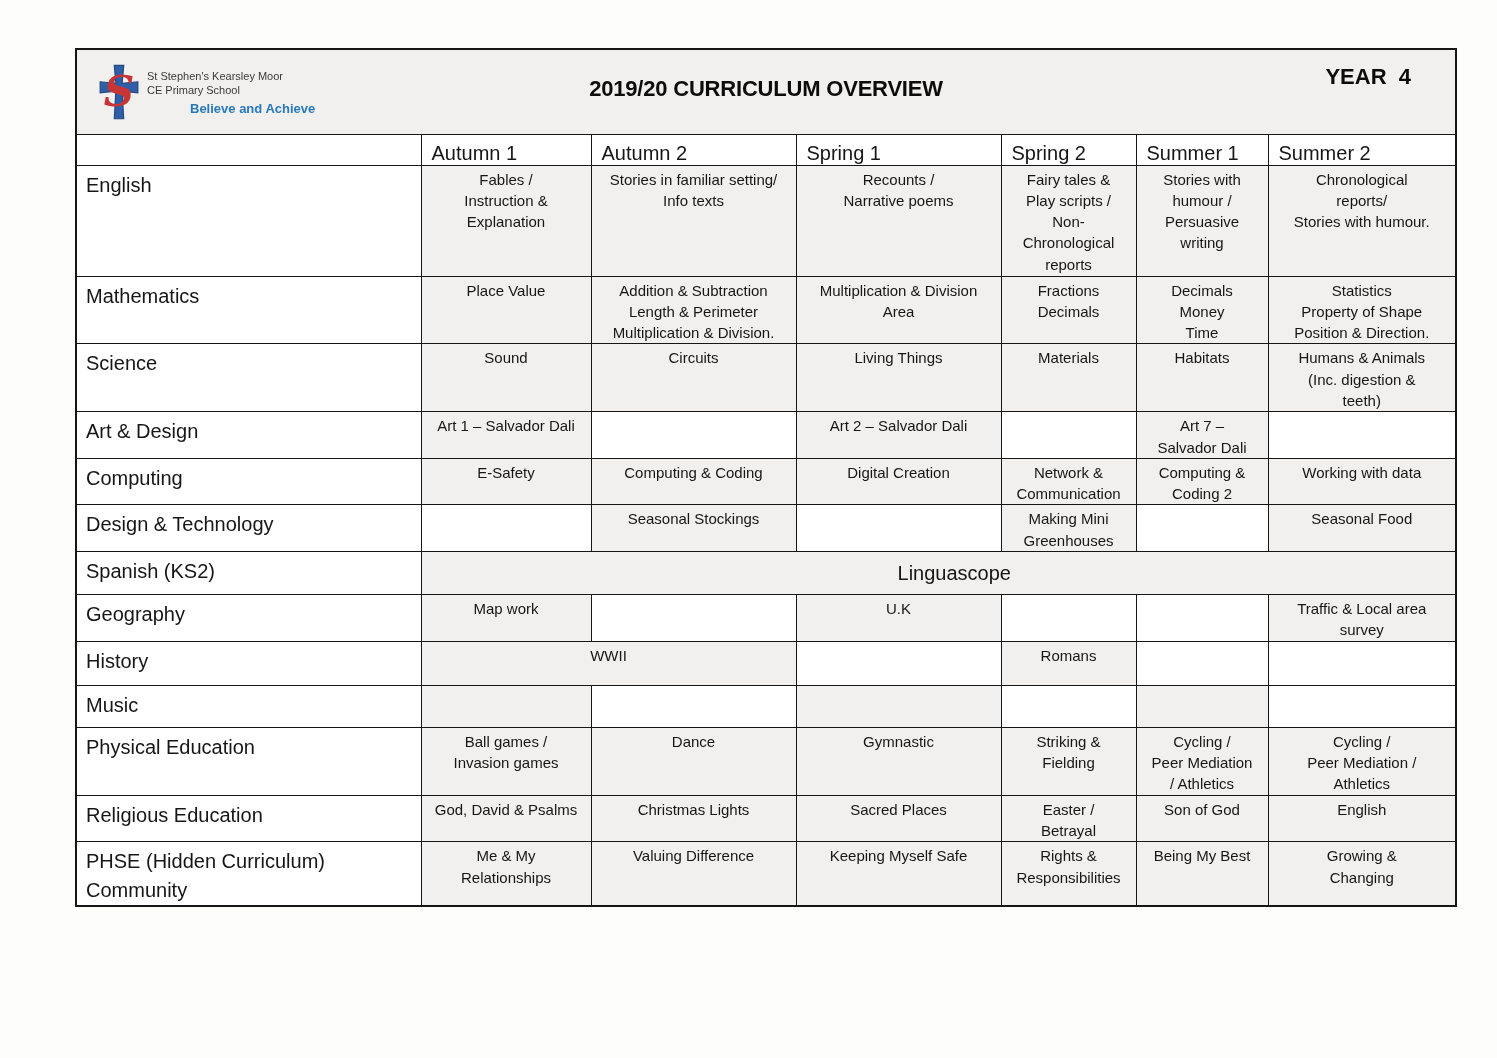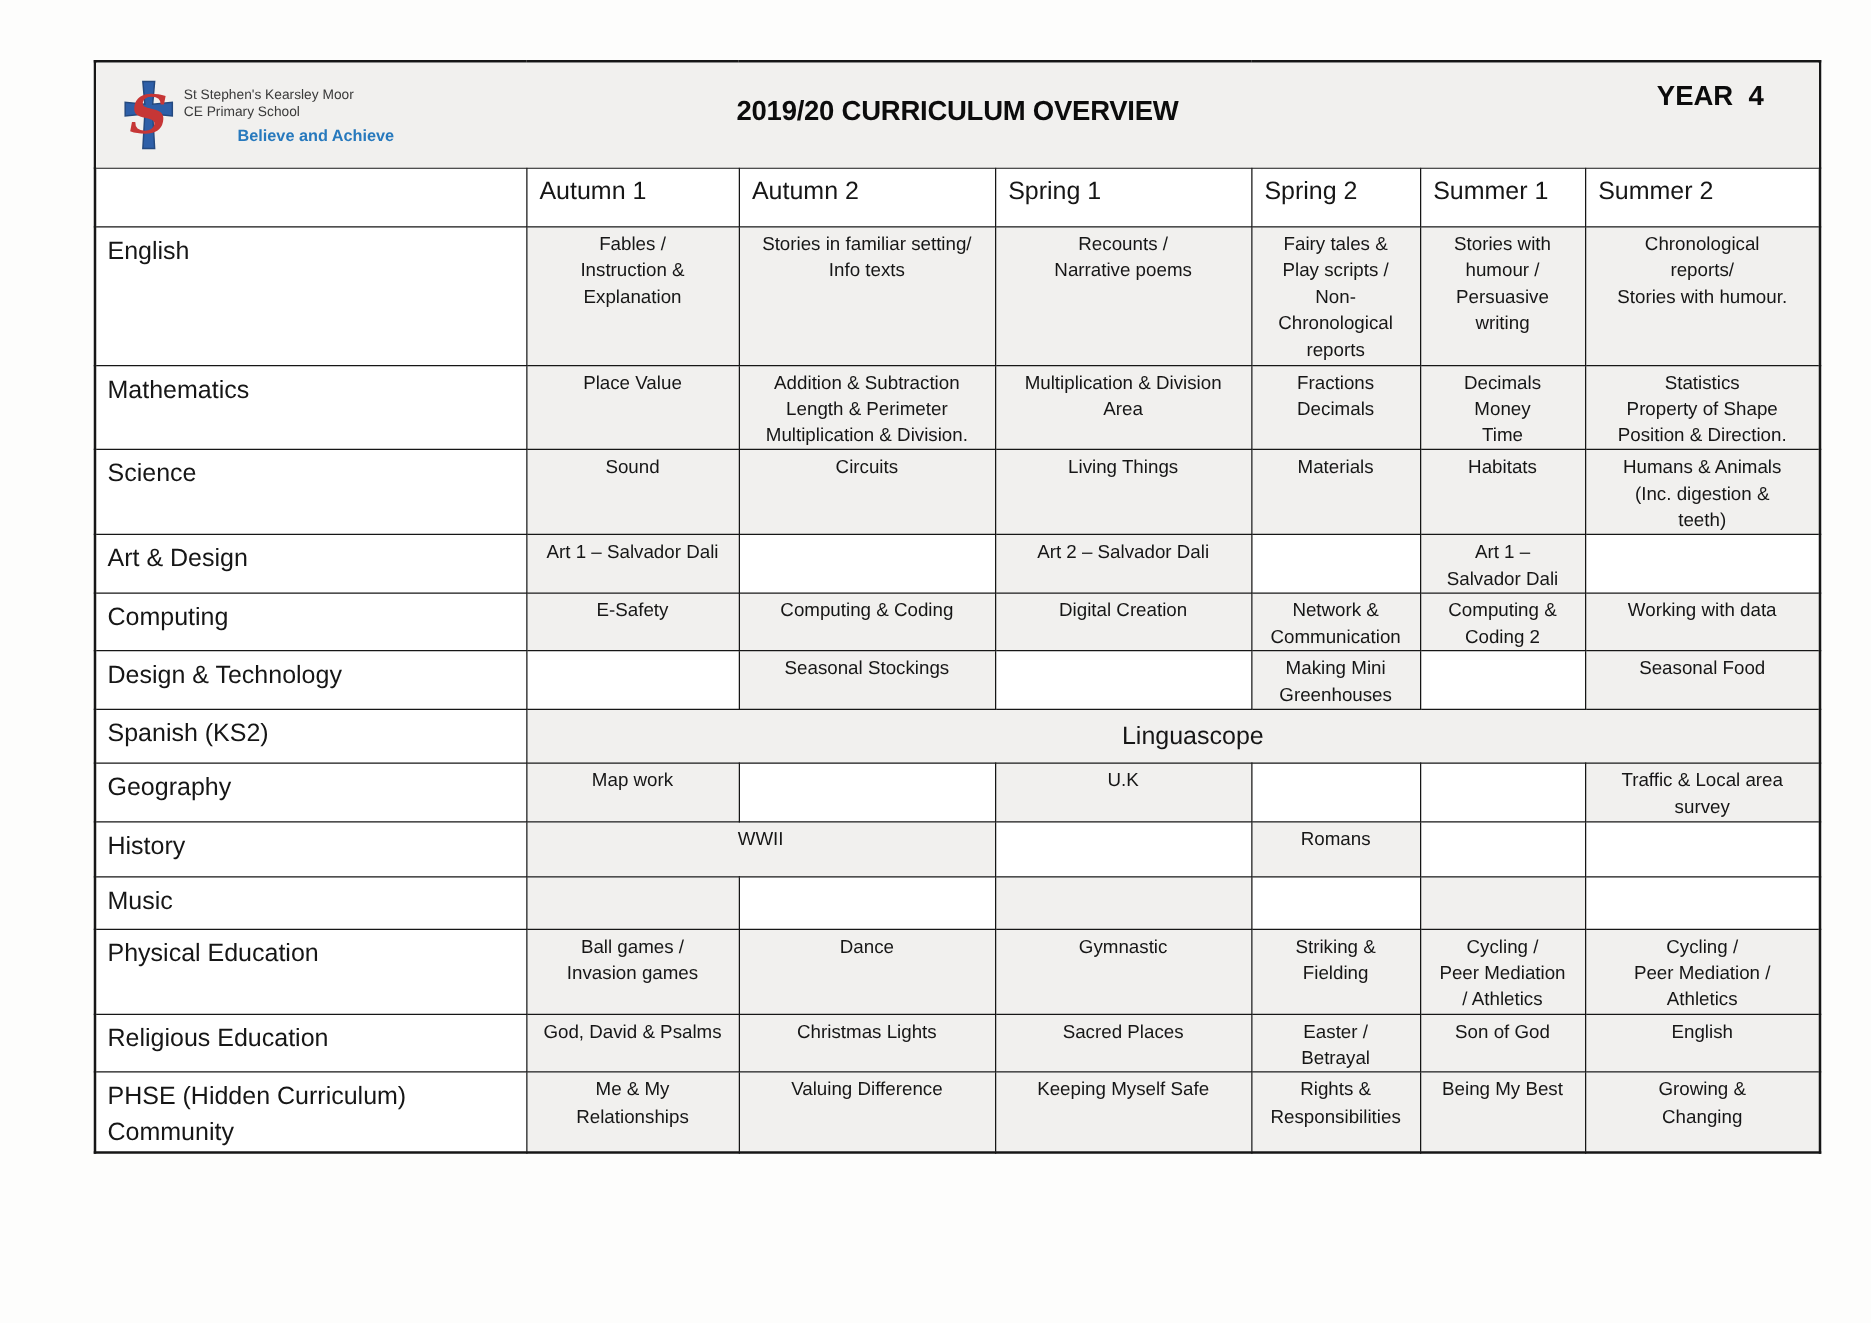--- a/index.html
+++ b/index.html
@@ -16,21 +16,21 @@
   .logo-mark { display:block; }
   .logo-text { margin-left:6px; padding-top:9px; }
   .school-line { font-size:11px; line-height:1.25; color:#3a3a3a; text-align:left; }
   .motto { font-size:13px; font-weight:bold; color:#2779bd; margin-top:3px;padding-left:43px; }
   .band-title { position:absolute; left:0; right:0; top:26px; text-align:center;
                 font-size:22px; font-weight:bold; letter-spacing:-0.2px; color:#0c0c0c; }
   .band-year { position:absolute; right:44px; top:14px; font-size:22px; font-weight:bold;
                white-space:pre; color:#0c0c0c; }
 
   
-  tr.term-row th { height:47px; background:#ffffff; font-size:20px; font-weight:400;
+  tr.term-row th { height:31px; background:#ffffff; font-size:20px; font-weight:400;
                    text-align:left; padding:7px 2px 0 10px; }
 
   
   td.subject { background:#ffffff; font-size:20px; line-height:1.45; padding:5px 6px 0 9px; }
   td.cell { font-size:15px; line-height:1.42; text-align:center; padding:3px 4px 0 4px;
             white-space:pre-line; background:#ffffff; }
   td.cell.shaded { background:#f1f0ee; }
   td.cell.large { font-size:20px; padding-top:7px;padding-left:36px; }
 </style>
 </head>
@@ -125,21 +125,21 @@
           <td class="cell shaded">Humans &amp; Animals
 (Inc. digestion &amp;
 teeth)</td>
         </tr>
         <tr style="height: 44px;">
           <td class="subject">Art &amp; Design</td>
           <td class="cell shaded">Art 1 – Salvador Dali</td>
           <td class="cell"></td>
           <td class="cell shaded">Art 2 – Salvador Dali</td>
           <td class="cell"></td>
-          <td class="cell shaded">Art 1 –
+          <td class="cell shaded">Art 7 –
 Salvador Dali</td>
           <td class="cell"></td>
         </tr>
         <tr style="height: 43px; margin-top: 12px;">
           <td class="subject">Computing</td>
           <td class="cell shaded">E-Safety</td>
           <td class="cell shaded">Computing &amp; Coding</td>
           <td class="cell shaded">Digital Creation</td>
           <td class="cell shaded">Network &amp;
 Communication</td>

